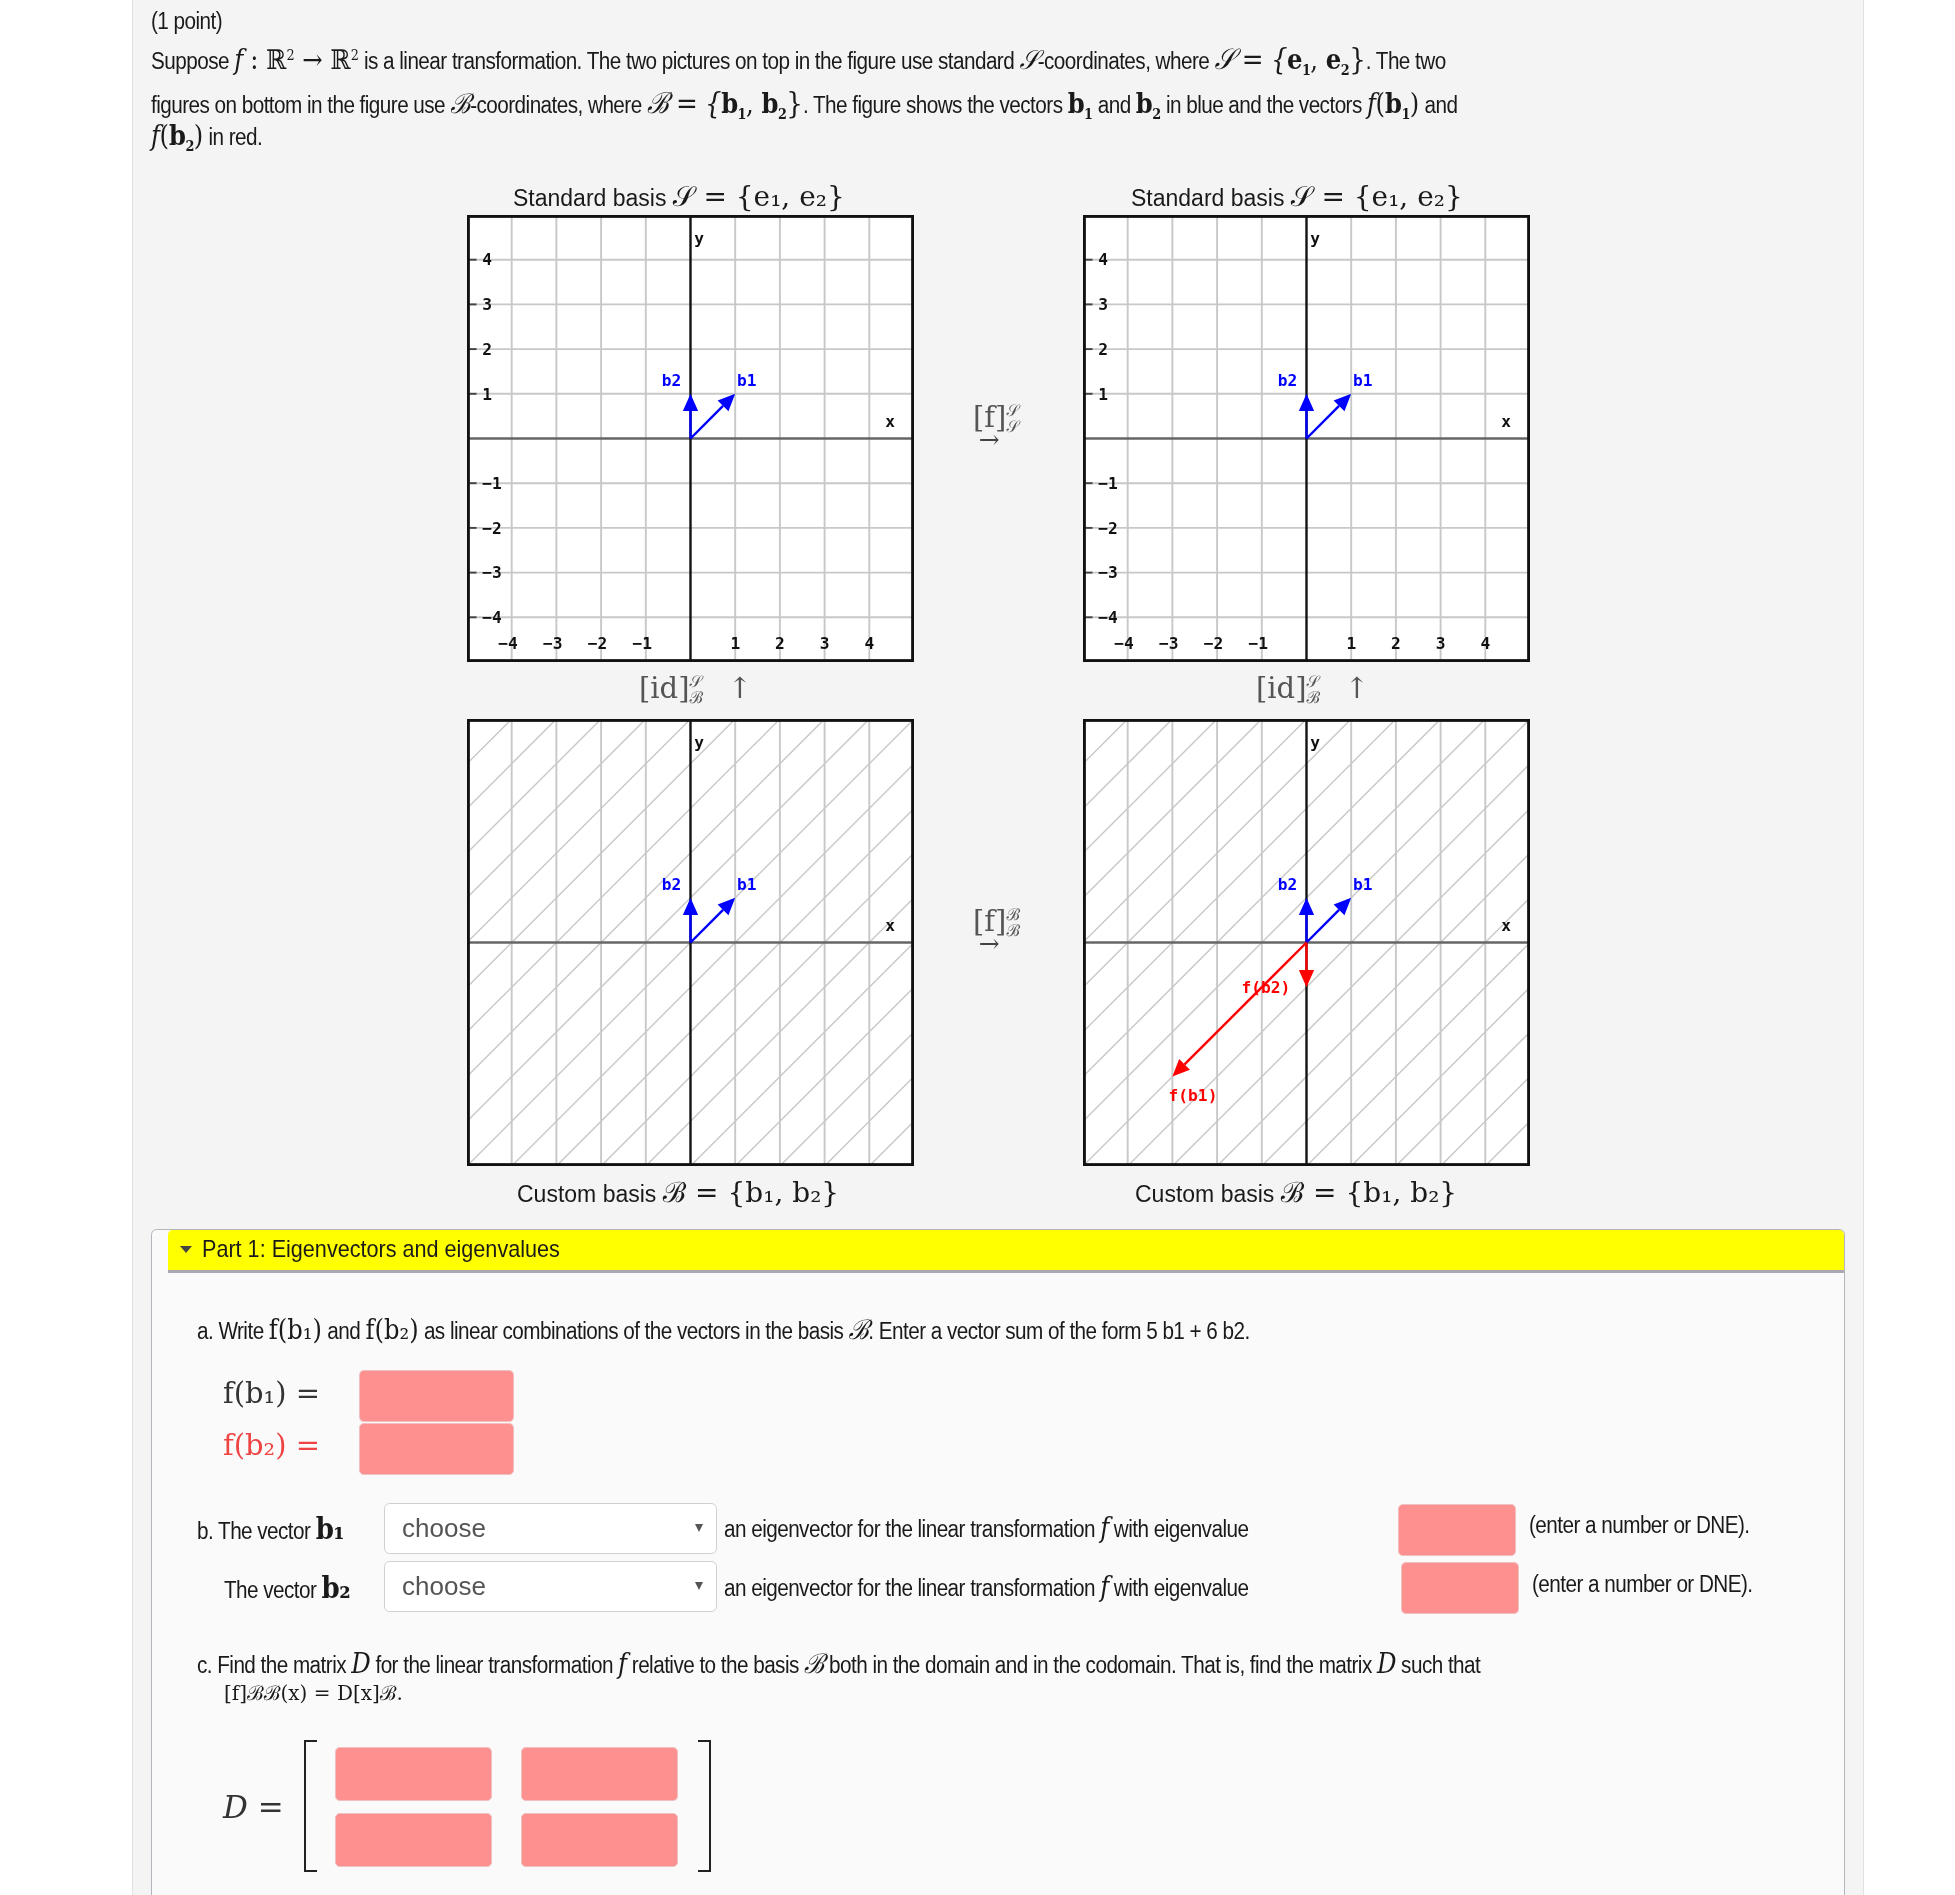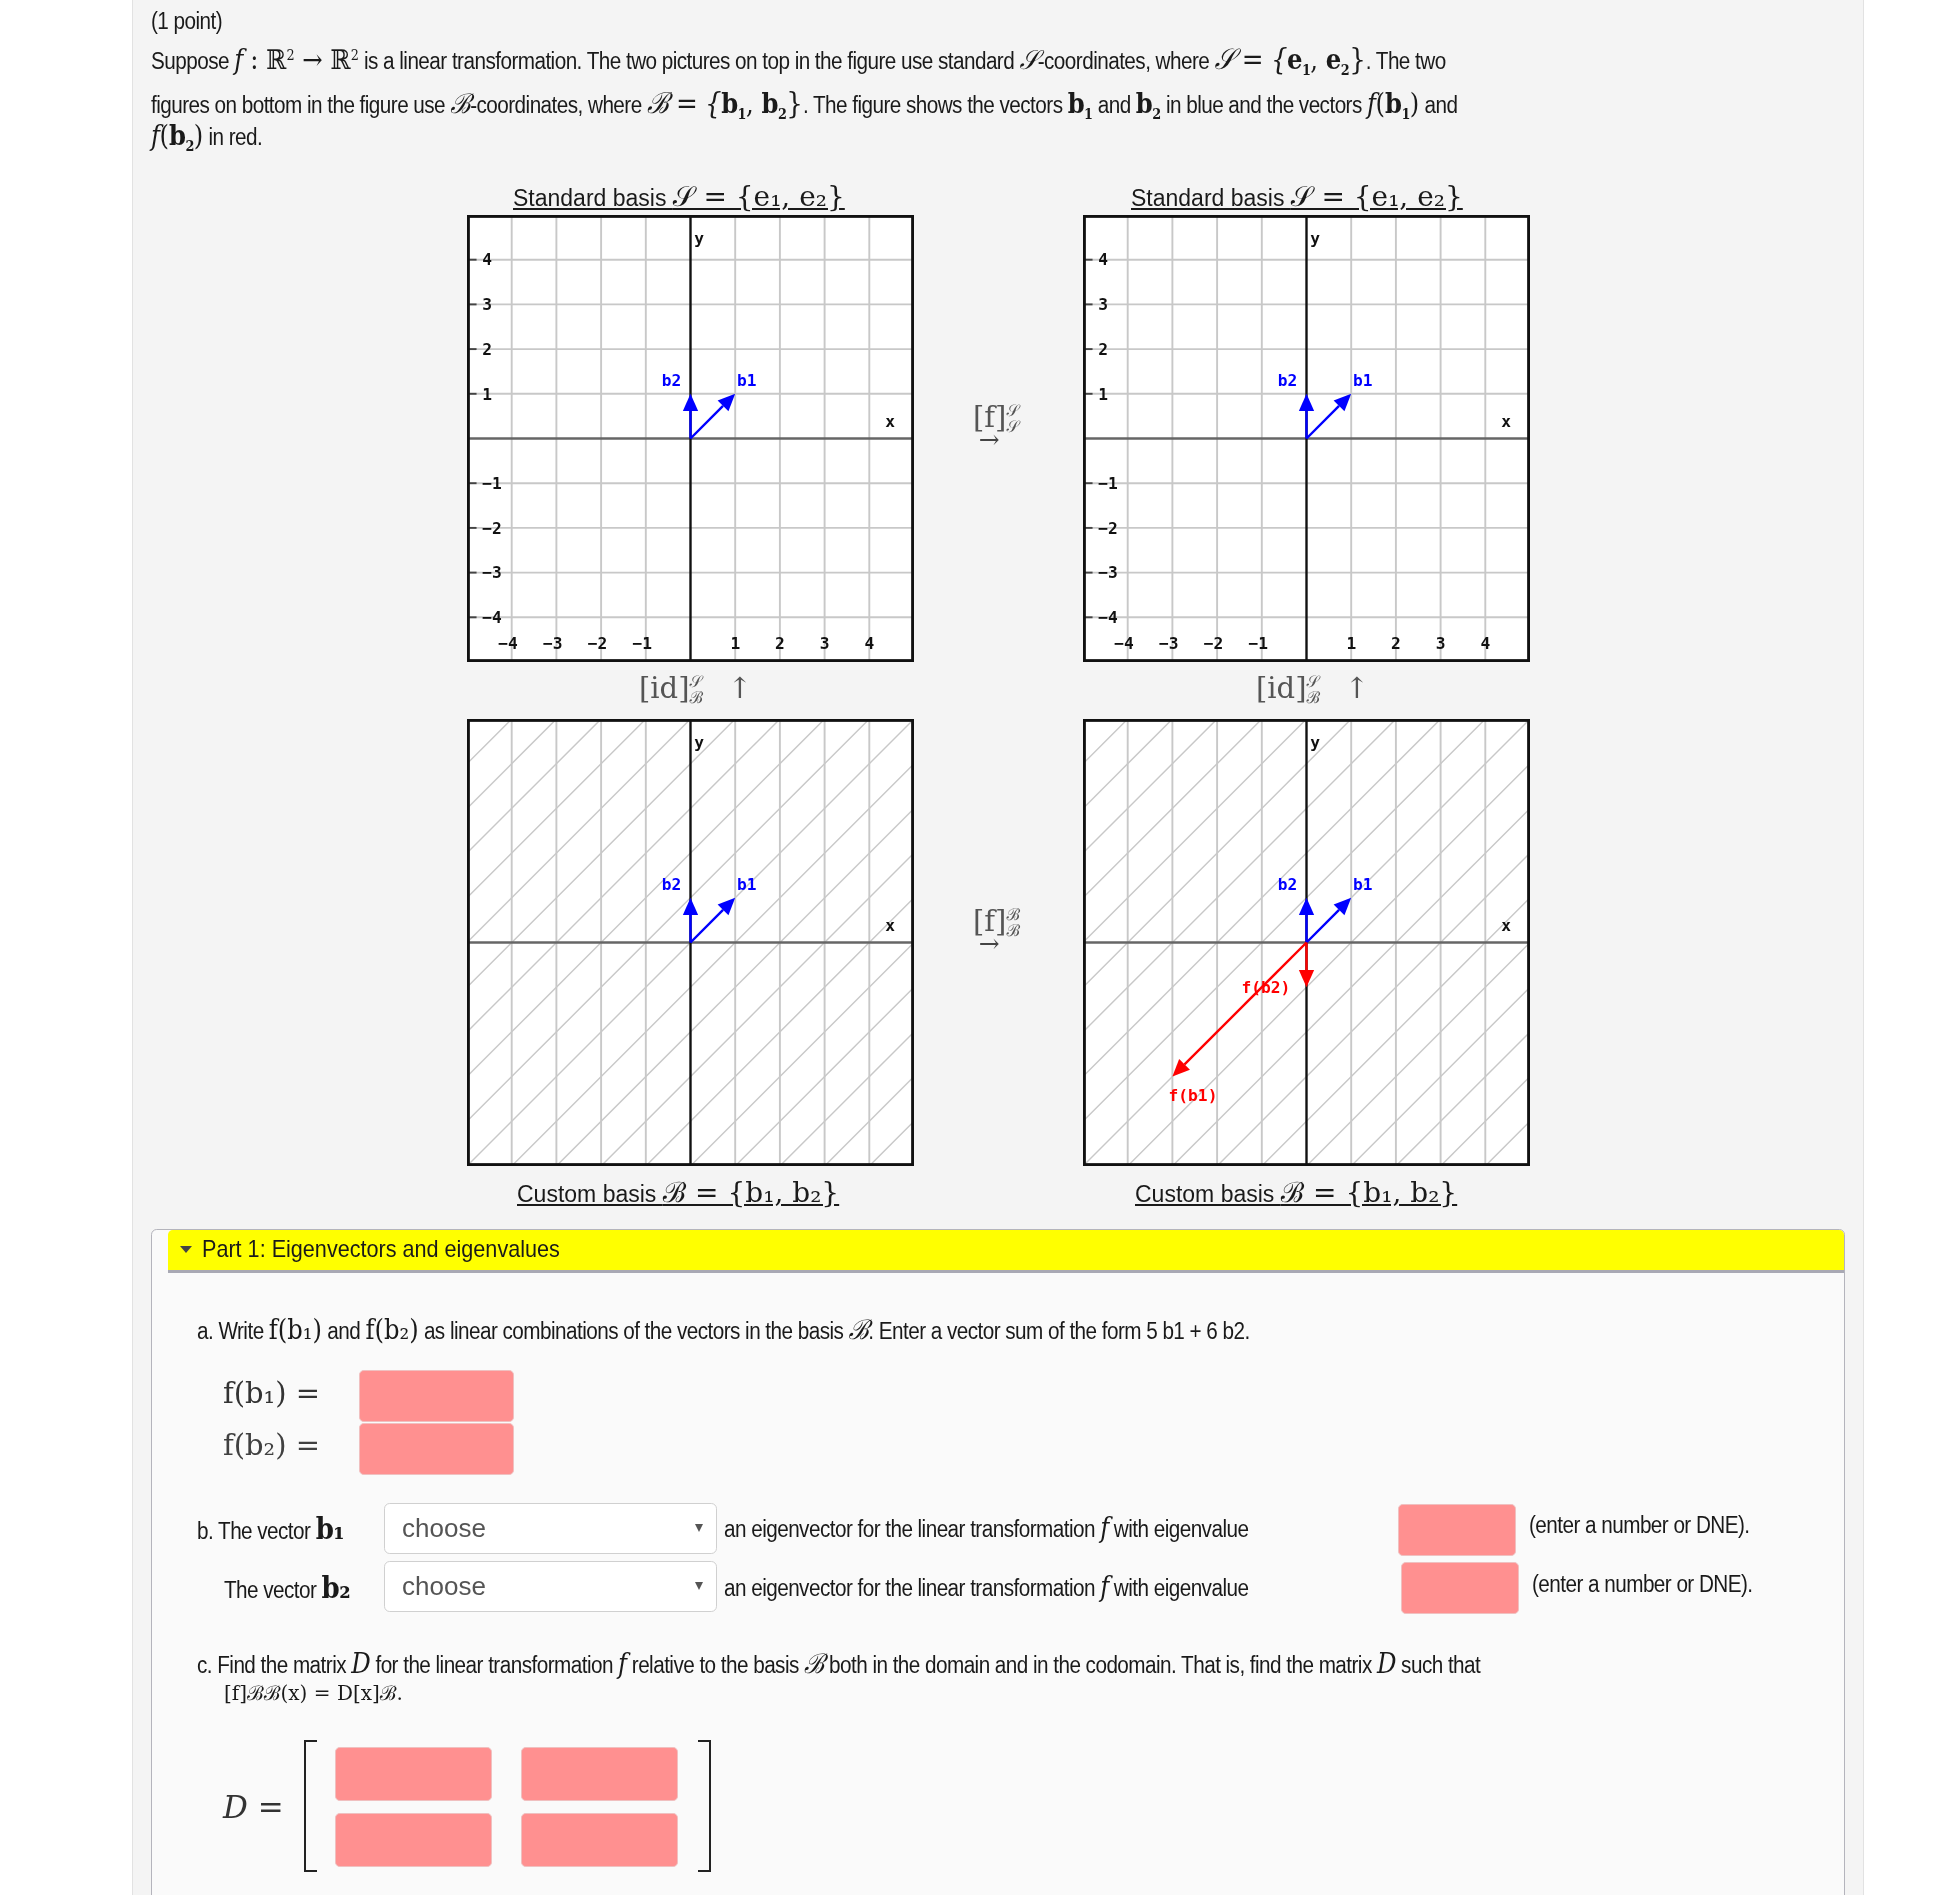--- a/index.html
+++ b/index.html
@@ -7,21 +7,21 @@
          font-family:"Liberation Sans", sans-serif; color:#1a1a1a; }
   .panel { position:absolute; left:132px; top:0; width:1732px; height:1896px; background:#f4f4f4;
            border-left:1.9px solid #e2e2e2; border-right:1.9px solid #e2e2e2; box-sizing:border-box; }
   .abs { position:absolute; white-space:nowrap; }
   .txt { font-size:23px; letter-spacing:-0.6px; transform:scaleX(0.9); transform-origin:left center; }
   .math { font-family:"DejaVu Serif", serif; letter-spacing:0; }
   .mi { font-family:"DejaVu Serif", serif; font-style:italic; }
   .mb { font-family:"DejaVu Serif", serif; font-weight:bold; }
   .cal { font-family:"DejaVu Serif", serif; font-style:italic; }
   sub, sup { font-size:62%; }
-  .gtitle { font-size:23px;text-decoration:underline; }
+  .gtitle { font-size:23px; }
   .gtitle .m { font-family:"DejaVu Serif", serif; font-size:28px; }
   svg.graph { position:absolute; background:#fff; }
   .maplabel { font-family:"DejaVu Serif", serif; font-size:29px; color:#555; }
   .arrow-under { display:block; font-size:25px; line-height:9.6px; margin-left:5.7px; color:#444; }
   .part { position:absolute; left:151px; top:1229px; width:1694px; height:688px; background:#fafafa;
           border:1.9px solid #b4b4bc; border-radius:5.7px 5.7px 0 0; box-sizing:border-box; }
   .part-head { position:absolute; left:16px; top:0; right:0; height:40px; background:#ffff00;
                border-bottom:3.8px solid #a9a9b4; border-radius:4.8px 4.8px 0 0;text-decoration:underline; }
   .part-head .caret { position:absolute; left:11.5px; top:16.3px; width:0; height:0;
                border-left:6.7px solid transparent; border-right:6.7px solid transparent; border-top:7.6px solid #444; }
@@ -333,21 +333,21 @@
   <div class="part-head">
     <span class="caret"></span>
     <span class="title">Part 1: Eigenvectors and eigenvalues</span>
   </div>
 </div>
 
 <div class="abs txt" style="left:197px; top:1310px;">
   <span>a. Write </span><span class="math" style="font-size:27px">f(b₁)</span><span> and </span><span class="math" style="font-size:27px">f(b₂)</span><span> as linear combinations of the vectors in the basis </span><span class="cal" style="font-size:27px">ℬ</span><span>. Enter a vector sum of the form 5 b1 + 6 b2.</span>
 </div>
 <div class="abs math" style="left:223px; top:1376px; font-size:29px; color:#333;">f(b₁) =</div>
-<div class="abs math" style="left:223px; top:1428px; font-size:29px; color:#404040;">f(b₂) =</div>
+<div class="abs math" style="left:223px; top:1428px; font-size:29px; color:#ef4444;">f(b₂) =</div>
 <input class="inp" style="left: 359px; top: 1370px; width: 155px; height: 52px;" value="">
 <input class="inp" style="left: 359px; top: 1423px; width: 155px; height: 52px;" value="">
 
 <div class="abs txt" style="left:197px; top:1512px;">
   <span>b. The vector </span><span class="mb" style="font-size:29px">b₁</span>
 </div>
 <div class="sel" style="left:384px; top:1503px; width:333px; height:51px;">
   <span class="val">choose</span>
   <span class="tri"></span>
 </div>

